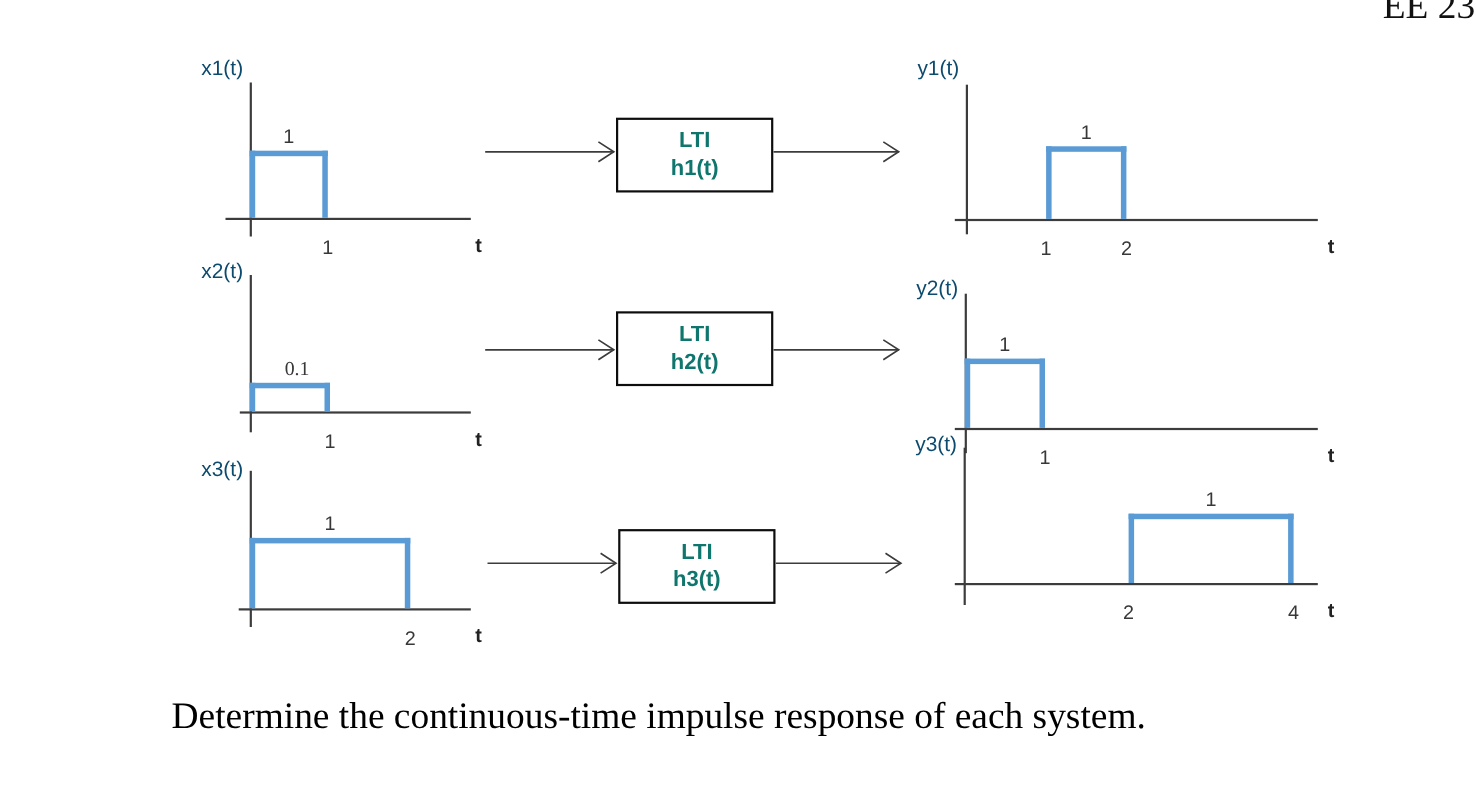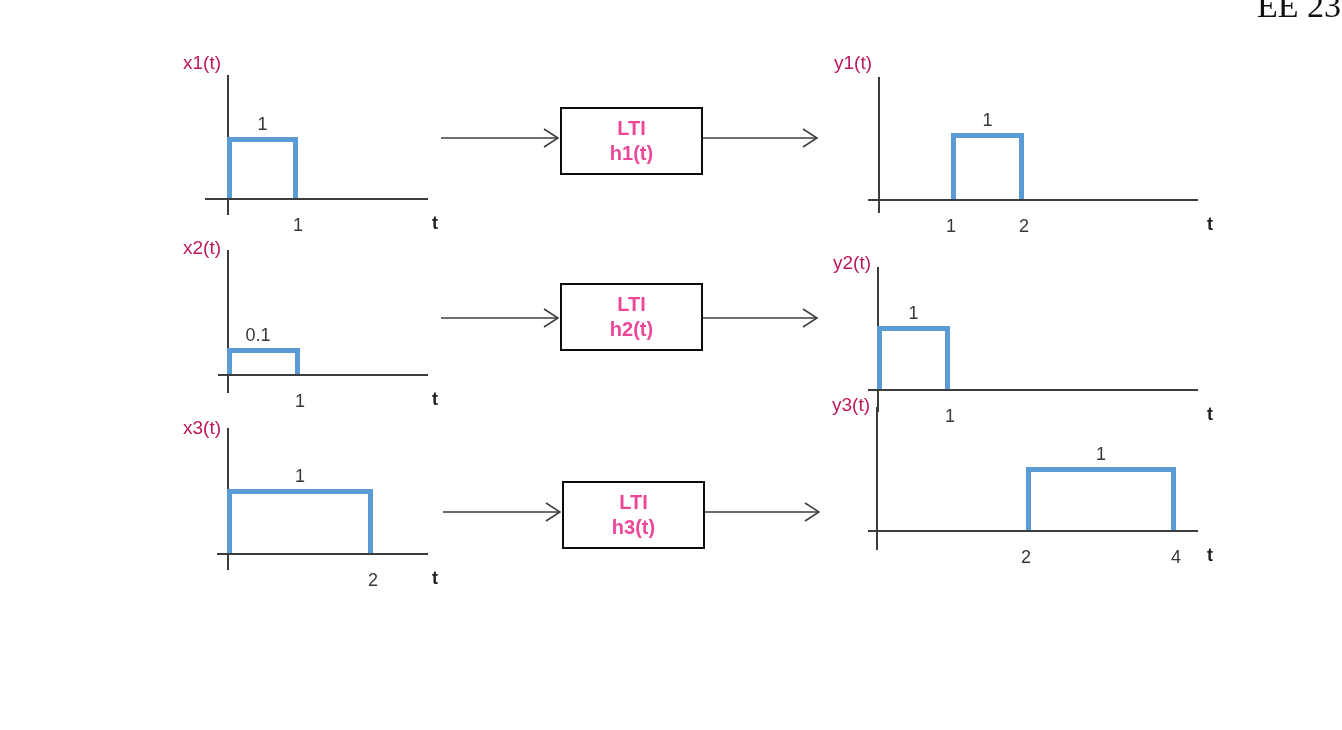--- a/index.html
+++ b/index.html
@@ -16,38 +16,38 @@
     font-family:"Liberation Serif",serif;font-size:34px;color:#000;white-space:nowrap;
   }
   .graph{position:absolute;}
   .graph .axis{position:absolute;background:var(--axis,#3c3c3c);}
   .graph .pulse{
     position:absolute;box-sizing:border-box;
     border:5px solid var(--pulse,#5B9BD5);border-bottom:none;
   }
   .graph .glabel{
     position:absolute;left:0;top:2px;text-align:right;
-    font-size:19px;line-height:22px;color:#be185d;white-space:nowrap;
+    font-size:19px;line-height:22px;color:#0c4a6e;white-space:nowrap;
   }
   .graph .amp{
     position:absolute;width:50px;text-align:center;
     font-size:18px;line-height:20px;color:#383838;
   }
   .graph .tick{
     position:absolute;width:30px;text-align:center;
     font-size:18px;line-height:20px;color:#383838;
   }
   .graph .tlab{
     position:absolute;font-weight:bold;font-size:18px;line-height:20px;color:#222;
   }
   .ltibox{
     position:absolute;width:143px;height:68px;box-sizing:border-box;
     border:2.5px solid #0d0d0d;background:#fff;
     display:flex;flex-direction:column;align-items:center;justify-content:center;
-    font-weight:bold;font-size:20px;line-height:25px;color:#ec4899;
+    font-weight:bold;font-size:20px;line-height:25px;color:#0f766e;
   }
   .arrow{position:absolute;display:block;}
 </style>
 </head>
 <body>
 
 <div class="page">
 
   <div class="course">EE 23</div>
 
@@ -82,21 +82,21 @@
     <span class="tlab" style="left: 397px; top: 164px;">t</span>
   <div class="axis" style="left: 68px; top: 27px; width: 1.5px; height: 136px;"></div>
       <div class="axis" style="left: 58px; top: 149px; width: 330px; height: 1.5px;"></div>
       <div class="pulse" style="left: 141px; top: 83px; width: 73px; height: 66px;"></div>
       <div class="tick" style="left: 126px; top: 166px;">1</div>
       <div class="tick" style="left: 199px; top: 166px;">2</div>
     </div>
 
   <div class="graph" style="left:150px;top:235px;width:330px;height:180px">
     <span class="glabel" style="width: 71px;">x2(t)</span>
-    <span class="amp" style="left: 83px; top: 90px;">0.1</span>
+    <span class="amp" style="left: 95px; top: 90px; font-family: Liberation Serif, serif;">0.1</span>
     <span class="tlab" style="left: 282px; top: 154px;">t</span>
   <div class="axis" style="left: 77px; top: 15px; width: 1.5px; height: 143px;"></div>
       <div class="axis" style="left: 68px; top: 139px; width: 210px; height: 1.5px;"></div>
       <div class="pulse" style="left: 77px; top: 113px; width: 73px; height: 26px;"></div>
       <div class="tick" style="left: 135px; top: 156px;">1</div>
     </div>
 
   <svg class="arrow" style="left:441px;top:307px" width="119" height="22" viewBox="0 0 119 22">
     <line x1="0" y1="11" x2="117" y2="11" stroke="#3c3c3c" stroke-width="1.5"></line>
     <polyline points="103,2 117,11 103,20" fill="none" stroke="#3c3c3c" stroke-width="1.5"></polyline>
@@ -151,14 +151,15 @@
     <span class="glabel" style="width: 60px;">y3(t)</span>
     <span class="amp" style="left: 266px; top: 52px;">1</span>
     <span class="tlab" style="left: 397px; top: 153px;">t</span>
   <div class="axis" style="left: 66px; top: 15px; width: 1.5px; height: 143px;"></div>
       <div class="axis" style="left: 58px; top: 138px; width: 330px; height: 1.5px;"></div>
       <div class="pulse" style="left: 216px; top: 75px; width: 150px; height: 63px;"></div>
       <div class="tick" style="left: 201px; top: 155px;">2</div>
       <div class="tick" style="left: 351px; top: 155px;">4</div>
     </div>
 
+  <div class="question">Determine the continuous-time impulse response of each system.</div>
 
 </div>
 
 </body></html>

